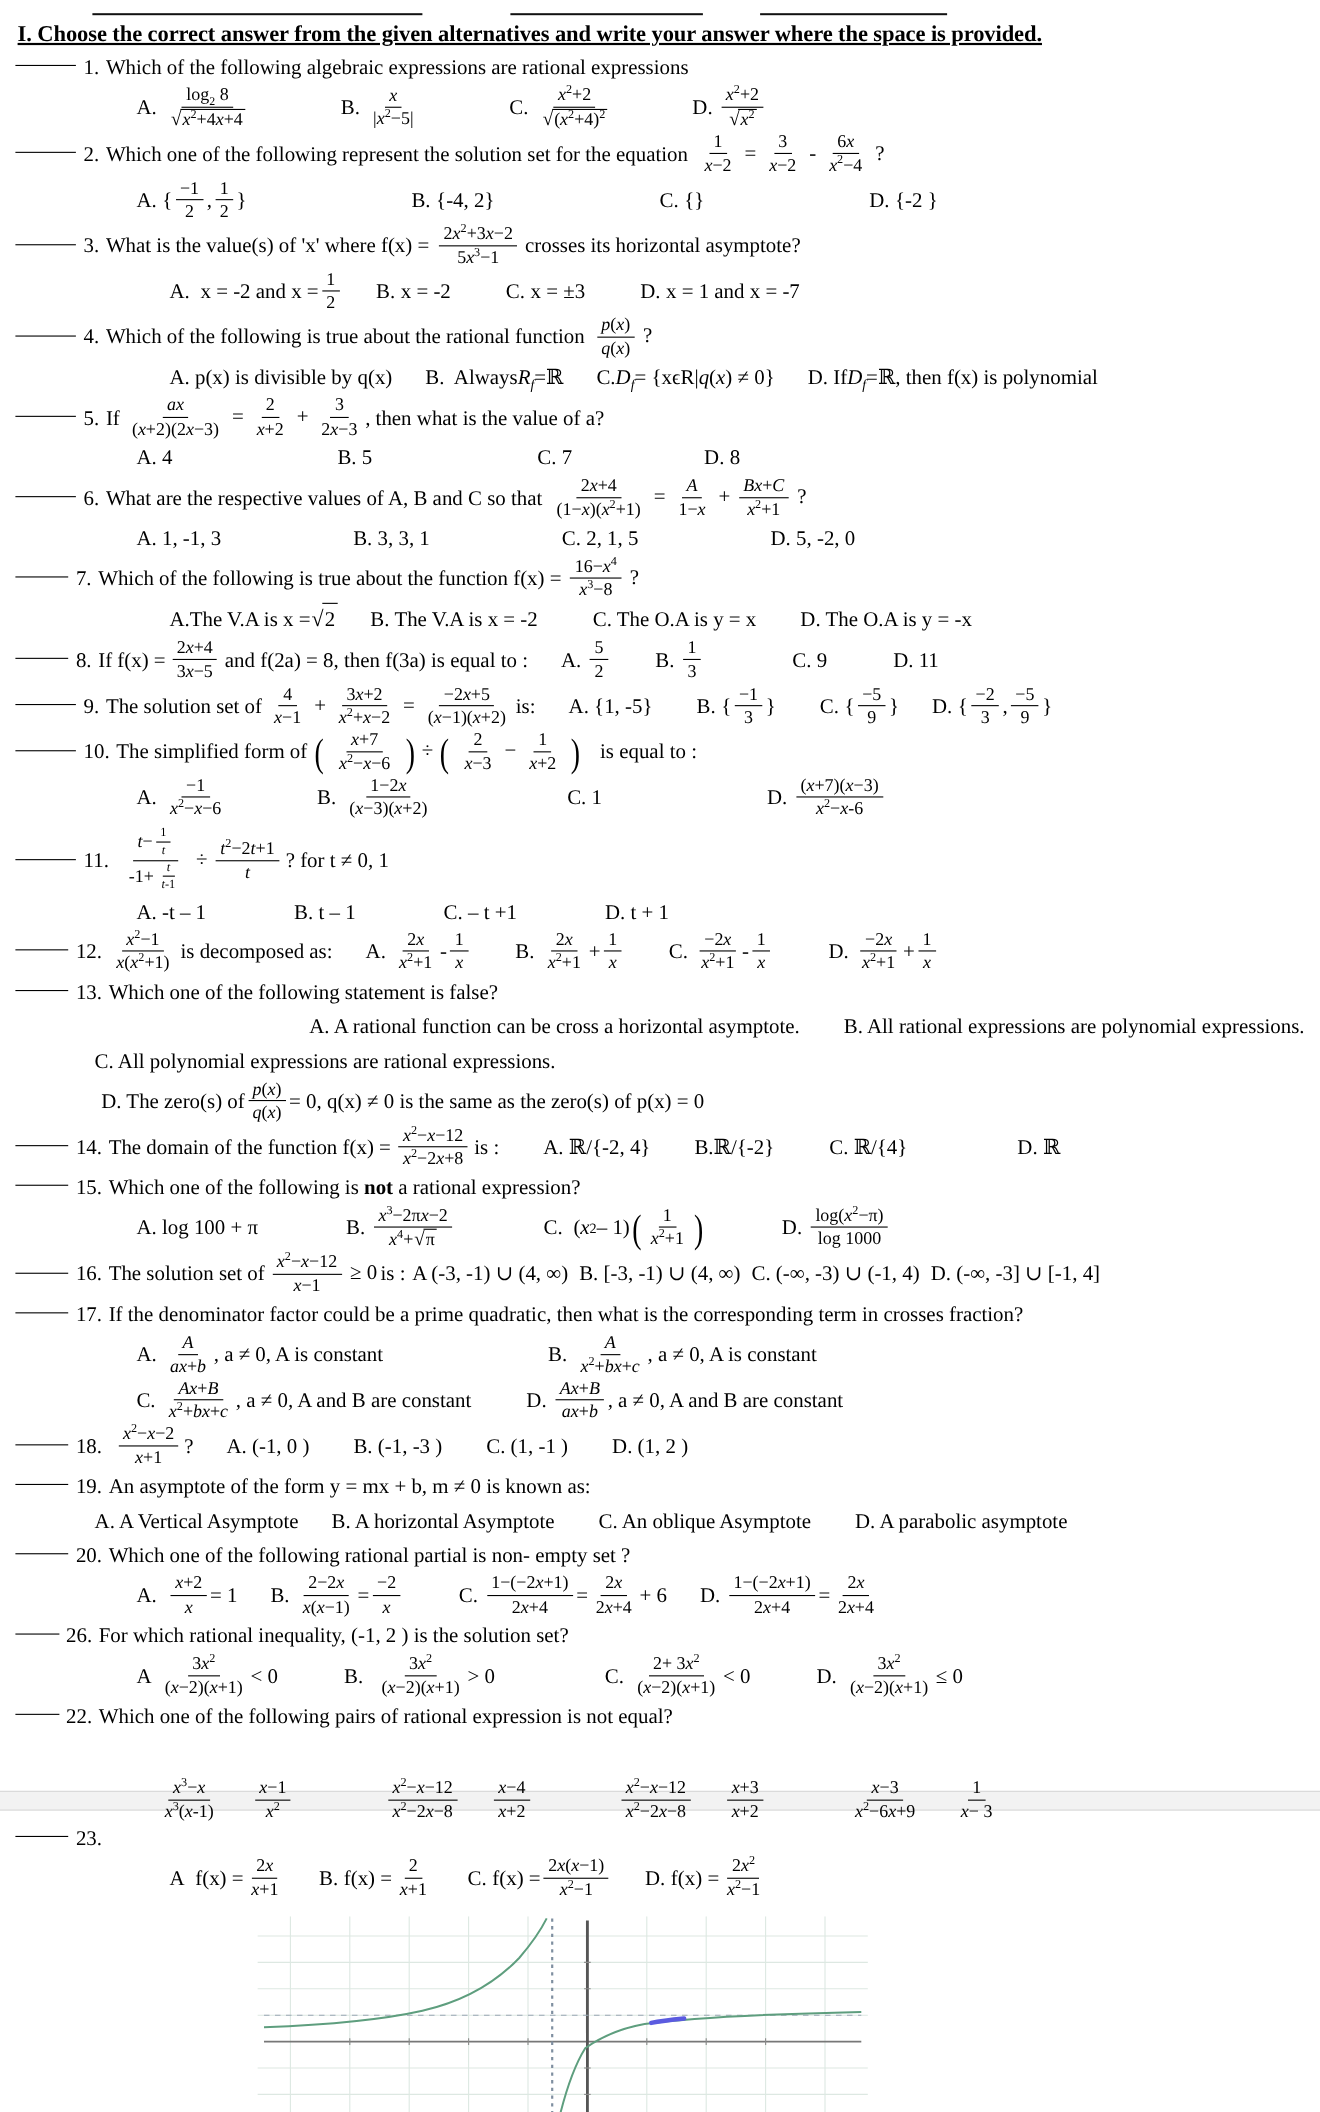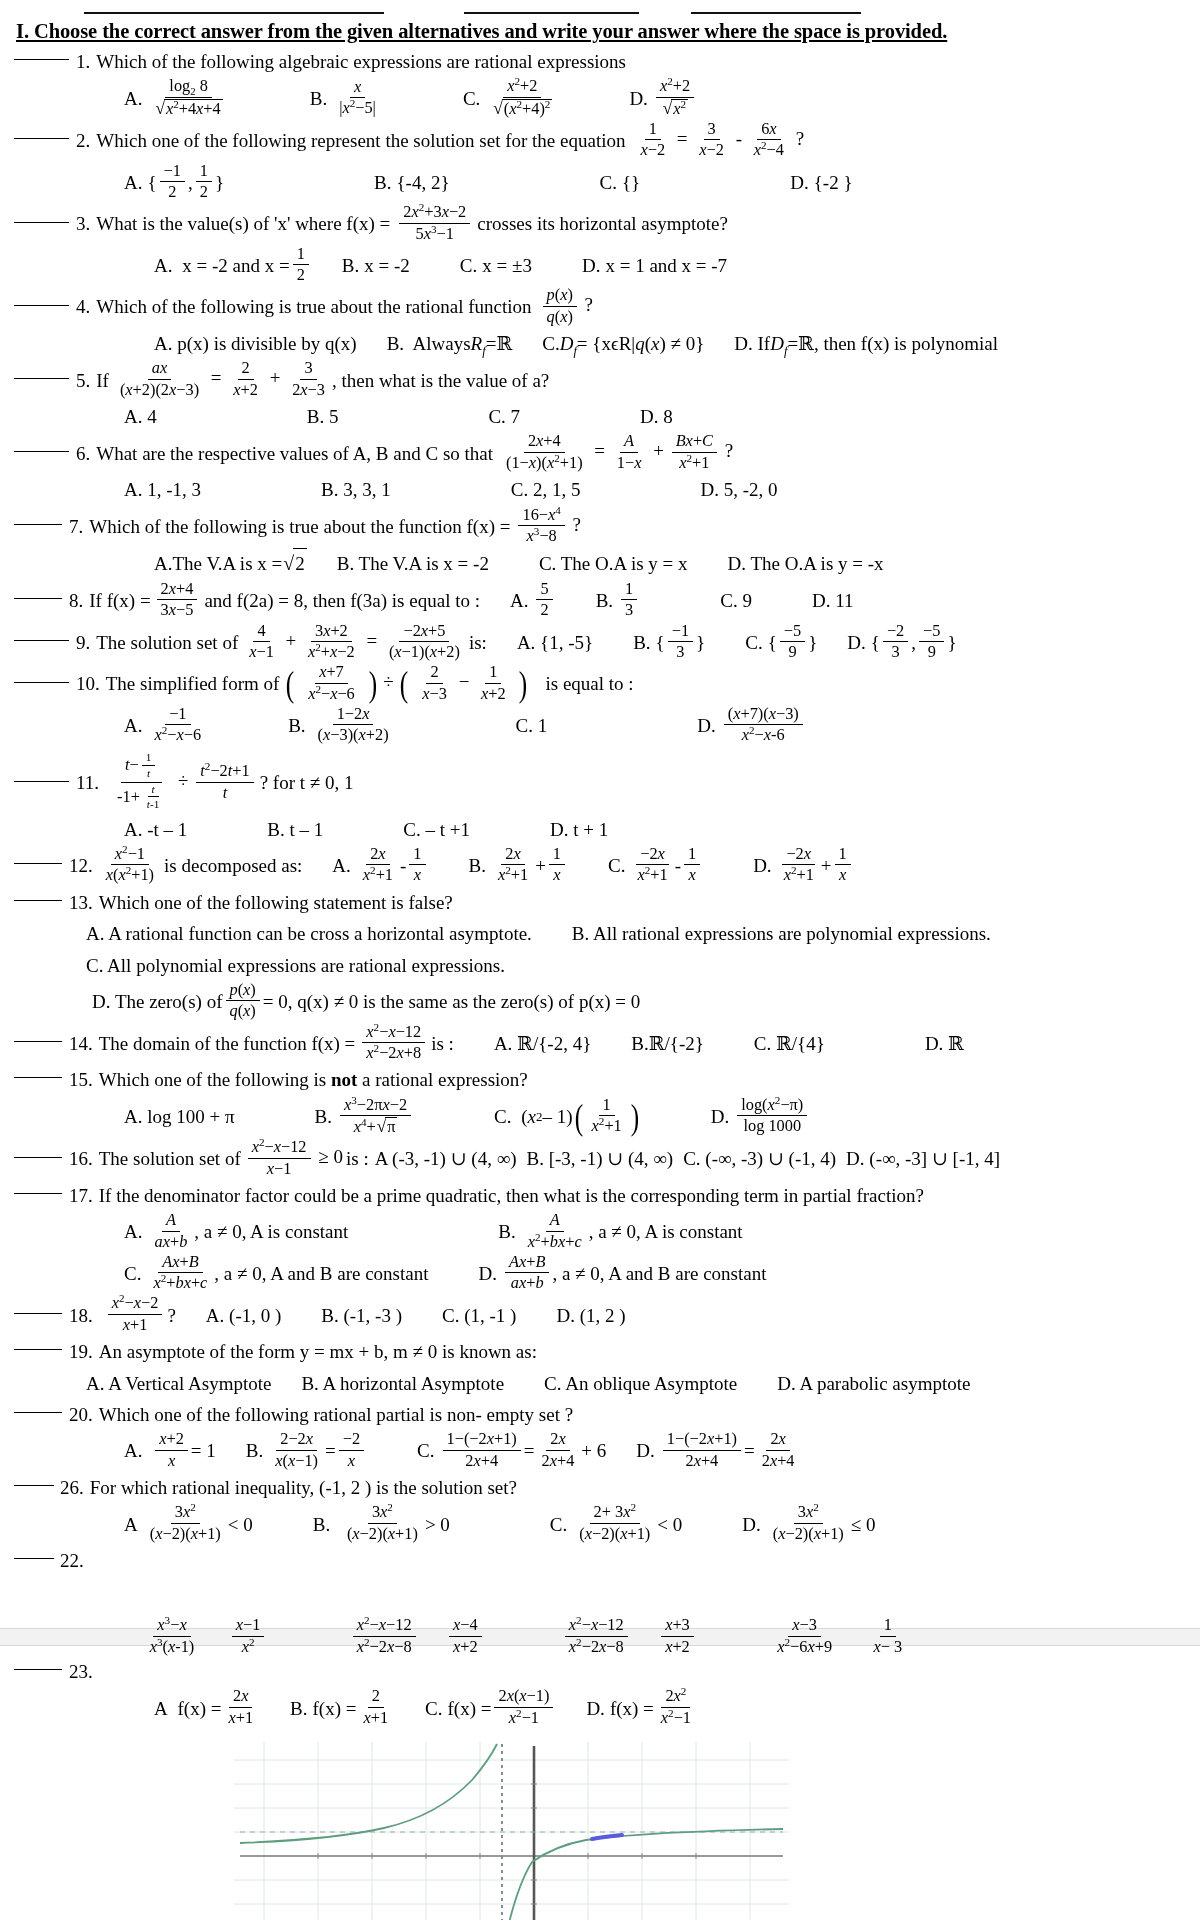--- a/index.html
+++ b/index.html
@@ -134,21 +134,21 @@
     display: inline-block;
     transform: scaleX(0.7);
     position: relative;
     top: 1px;
   }
   .bbR { font-family: "DejaVu Serif", serif; }
 
   
   .ind-1 { padding-left: 110px; }
   .ind-2 { padding-left: 140px; }
-  .ind-4 { padding-left: 60px; }
+  .ind-4 { padding-left: 60px; justify-content: flex-end; }
 
   .sp-30 { display:inline-block; width:30px; }
   .sp-40 { display:inline-block; width:40px; }
   .sp-50 { display:inline-block; width:50px; }
   .sp-60 { display:inline-block; width:60px; }
   .sp-70 { display:inline-block; width:70px; }
   .sp-80 { display:inline-block; width:80px; }
   .sp-100 { display:inline-block; width:100px; }
   .sp-120 { display:inline-block; width:120px; }
   .sp-150 { display:inline-block; width:150px; }
@@ -791,21 +791,21 @@
       <span class="opt">C. (-∞, -3) ∪ (-1, 4)</span>
       <span style="display:inline-block;width:10px"></span>
       <span class="opt">D. (-∞, -3] ∪ [-1, 4]</span>
     </div>
   </div>
 
   <div class="q">
     <div class="qline">
       <span class="blank b-md"></span>
       <span class="qnum">17.</span>
-      <span class="qtext">If the denominator factor could be a prime quadratic, then what is the corresponding term in partial fraction?</span>
+      <span class="qtext">If the denominator factor could be a prime quadratic, then what is the corresponding term in crosses fraction?</span>
     </div>
     <div class="opts ind-1">
       <span class="opt">
         <span class="lbl">A.</span>
         <span class="frac">
             <span class="num"><span class="mi">A</span></span>
             <span class="den"><span class="mi">ax</span>+<span class="mi">b</span></span>
           </span>, a ≠ 0, A is constant
       </span>
       <span class="sp-150"></span>
@@ -966,20 +966,21 @@
             <span class="den">(<span class="mi">x</span>−2)(<span class="mi">x</span>+1)</span>
           </span> ≤ 0
       </span>
     </div>
   </div>
 
   <div class="q">
     <div class="qline">
       <span class="blank b-sm"></span>
       <span class="qnum">22.</span>
+      <span class="qtext">Which one of the following pairs of rational expression is not equal?</span>
     </div>
   </div>
 
   <div class="page-sep" style="top:1628px"></div>
 
   <div class="opts ind-1" style="margin-top:42px">
     <span class="opt">
       <span class="lbl">A</span>
       <span class="frac">
           <span class="num"><span class="mi">x</span><sup>3</sup>−<span class="mi">x</span></span>

